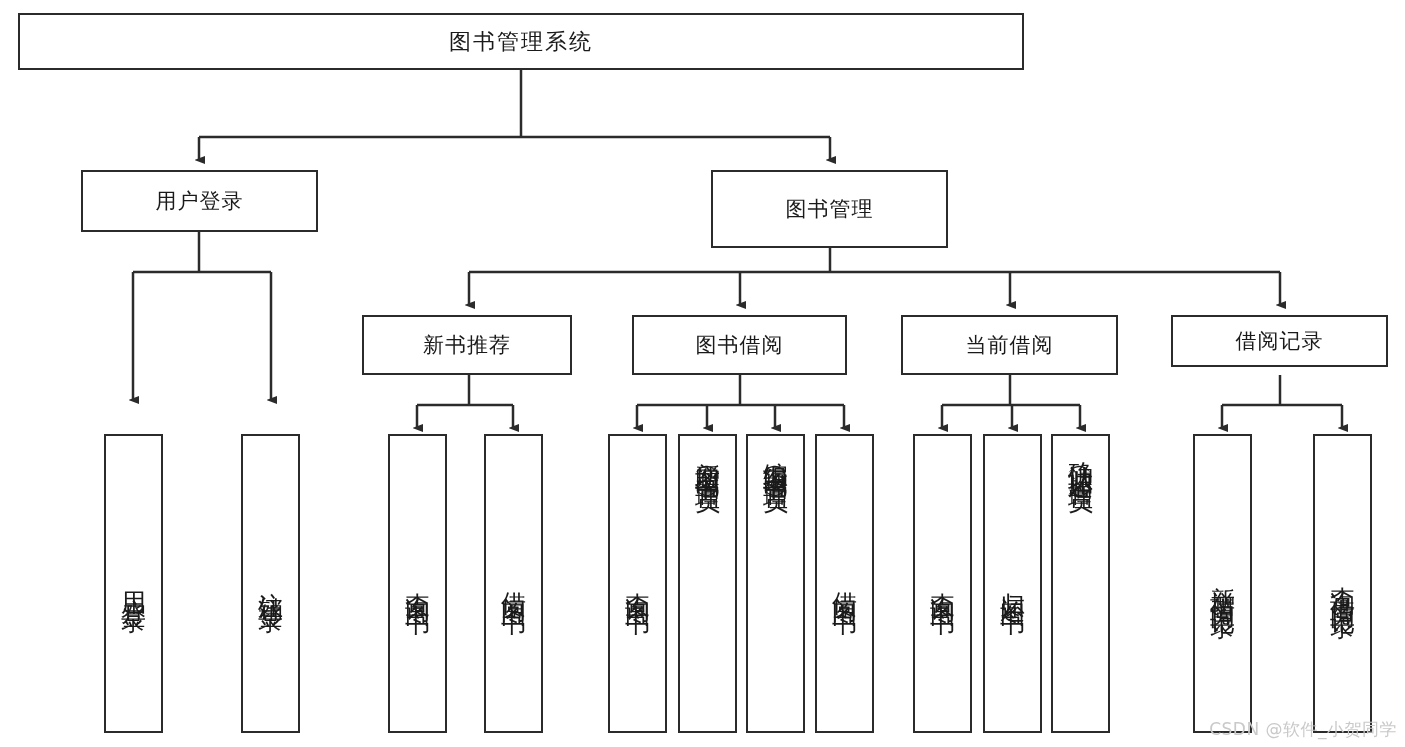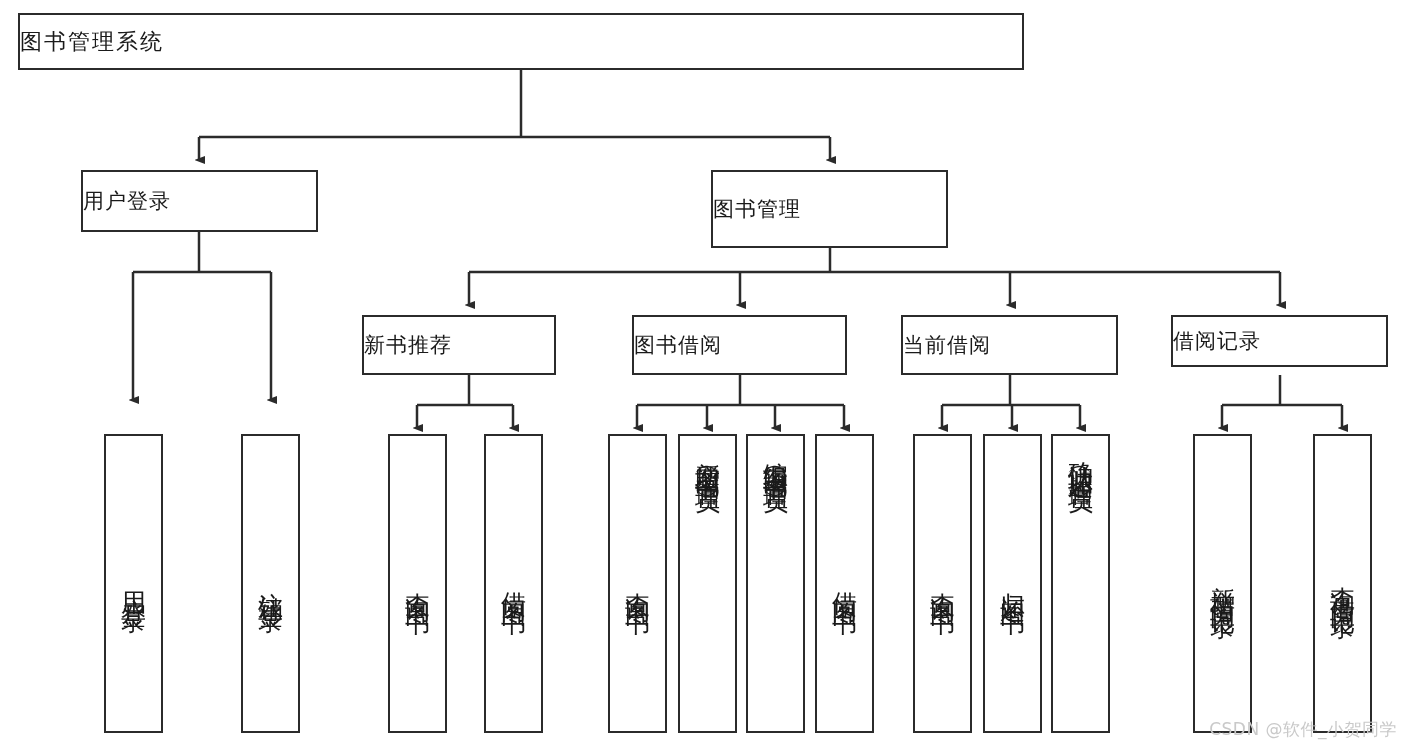--- a/index.html
+++ b/index.html
@@ -26,20 +26,21 @@
     height: 747px;
     pointer-events: none;
   }
   .node {
     position: absolute;
     box-sizing: border-box;
     background: #ffffff;
     border: 2px solid #2b2b2b;
     display: flex;
     align-items: center;
+    justify-content: center;
     color: #1a1a1a;
   }
   .node .label {
     display: block;
     text-align: center;
     line-height: 1.05;
   }
   
   .node.h .label {
     font-size: 21px;
@@ -139,21 +140,21 @@
     <span class="label">图书管理系统</span>
   </div>
 
   <div class="node h" style="left:81px; top:170px; width:237px; height:62px;">
     <span class="label">用户登录</span>
   </div>
   <div class="node h" style="left:711px; top:170px; width:237px; height:78px;">
     <span class="label">图书管理</span>
   </div>
 
-  <div class="node h" style="left:362px; top:315px; width:194px; height:60px;">
+  <div class="node h" style="left:362px; top:315px; width:210px; height:60px;">
     <span class="label">新书推荐</span>
   </div>
   <div class="node h" style="left:632px; top:315px; width:215px; height:60px;">
     <span class="label">图书借阅</span>
   </div>
   <div class="node h" style="left:901px; top:315px; width:217px; height:60px;">
     <span class="label">当前借阅</span>
   </div>
   <div class="node h" style="left:1171px; top:315px; width:217px; height:52px;">
     <span class="label">借阅记录</span>

